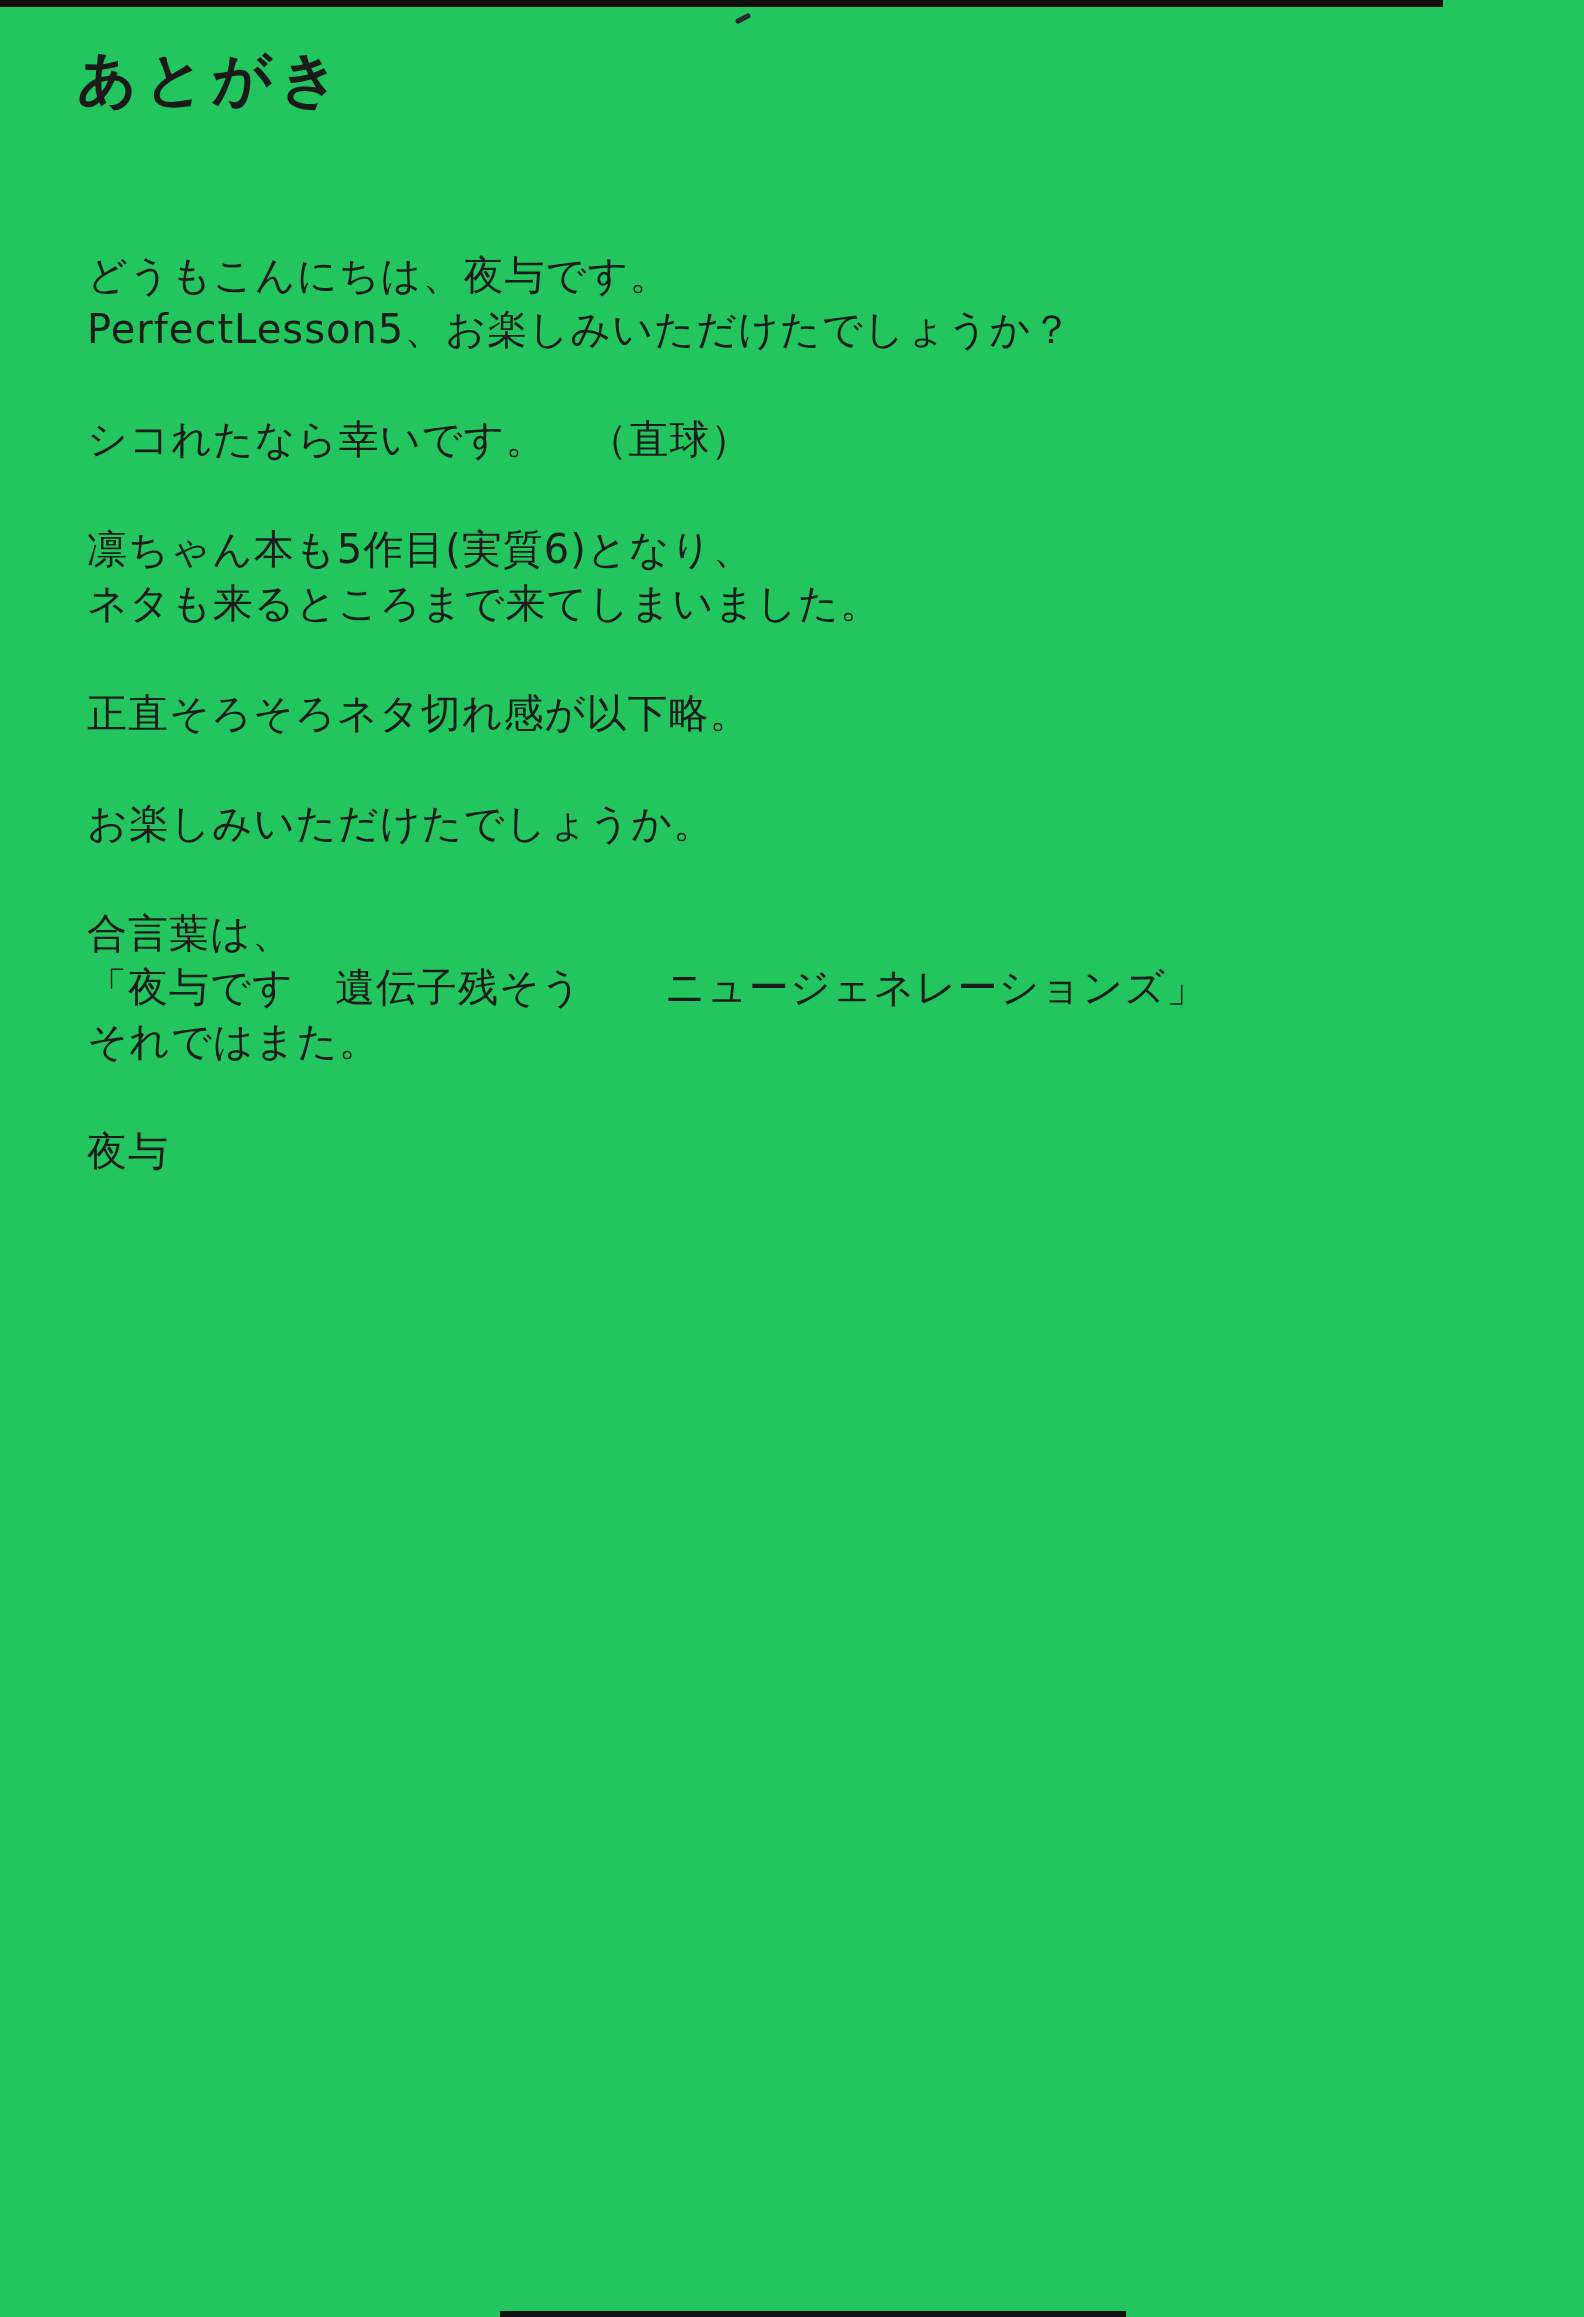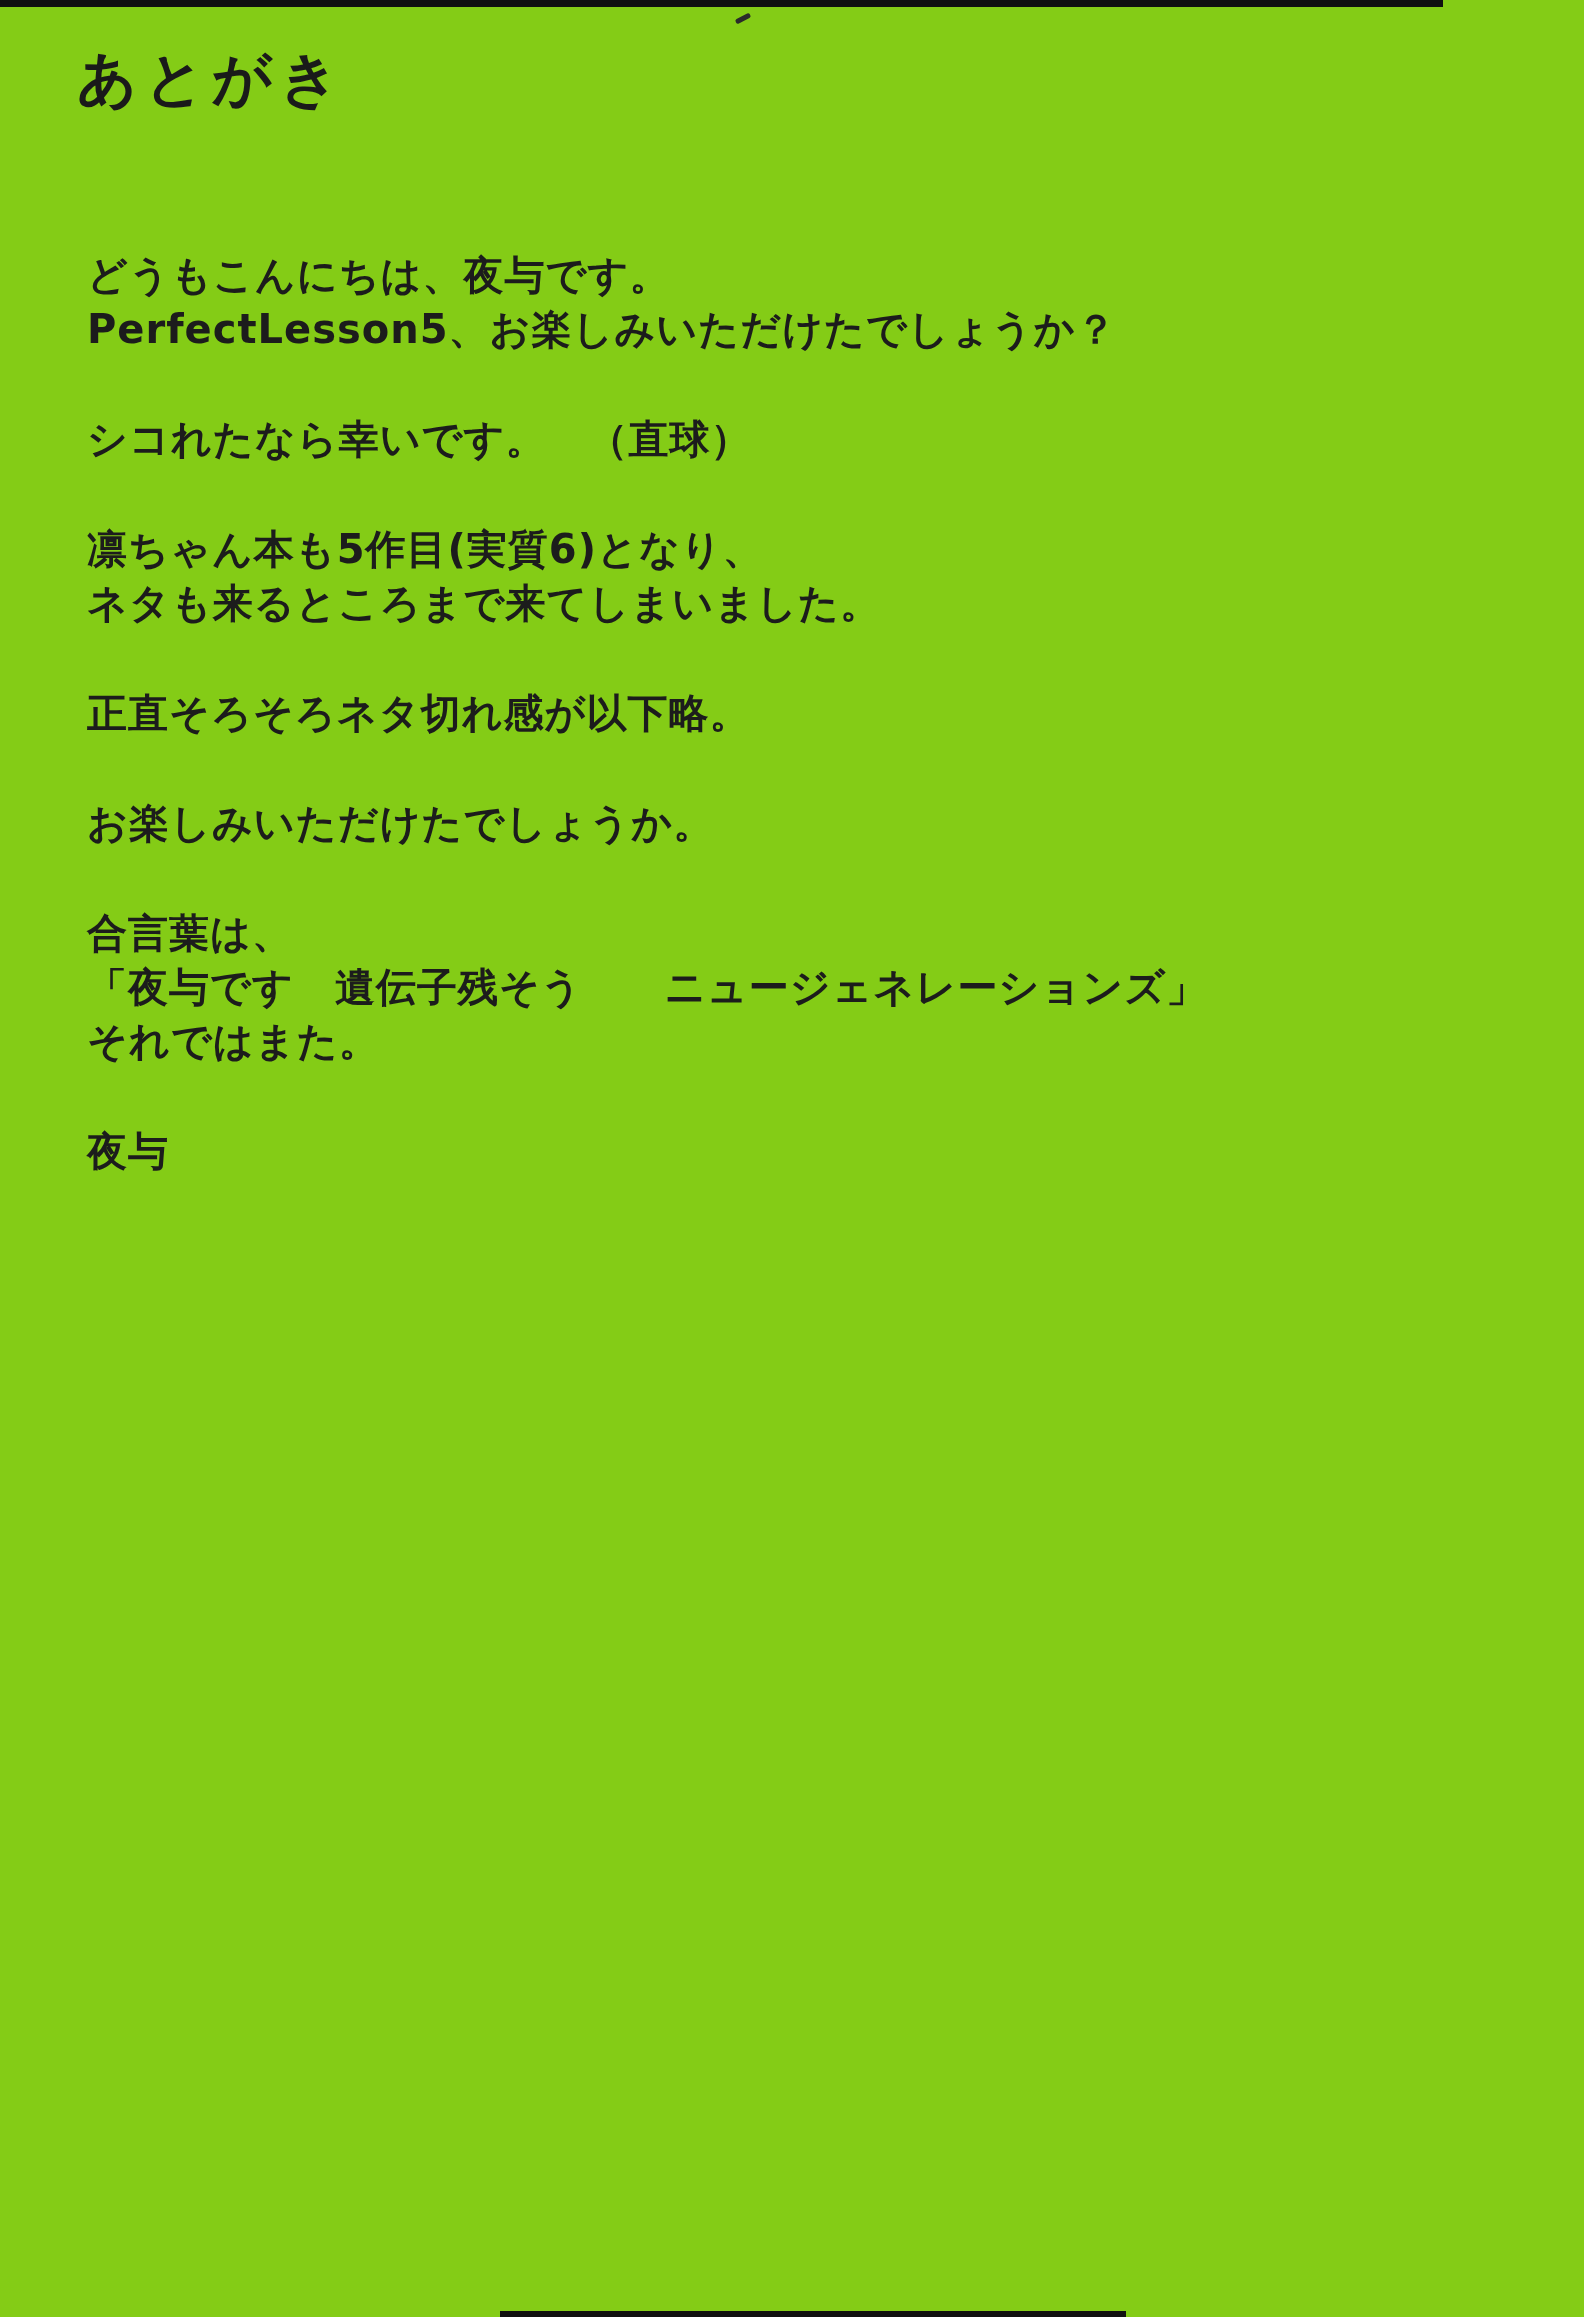--- a/index.html
+++ b/index.html
@@ -4,21 +4,21 @@
 <style>
   html, body {
     margin: 0;
     padding: 0;
     background: #ffffff;
   }
   .page {
     position: relative;
     width: 1584px;
     height: 2318px;
-    background: #84cc16;
+    background: #22c55e;
     overflow: hidden;
     font-family: "DejaVu Sans", "Liberation Sans", sans-serif;
     color: #1c1c1c;
   }
   
   .scan-bar-top {
     position: absolute;
     left: 0;
     top: 0;
     width: 1443px;
@@ -53,21 +53,21 @@
     letter-spacing: 7px;
     color: #1a1a1a;
   }
   .body-text {
     position: absolute;
     left: 87px;
     top: 248px;
     right: 40px;
     font-size: 40px;
     line-height: 54px;
-    font-weight: 700;
+    font-weight: 400;
     letter-spacing: 1px;
   }
   .para {
     margin: 0 0 56px 0;
   }
   .line {
     display: block;
     white-space: pre;
   }
   .signature {

